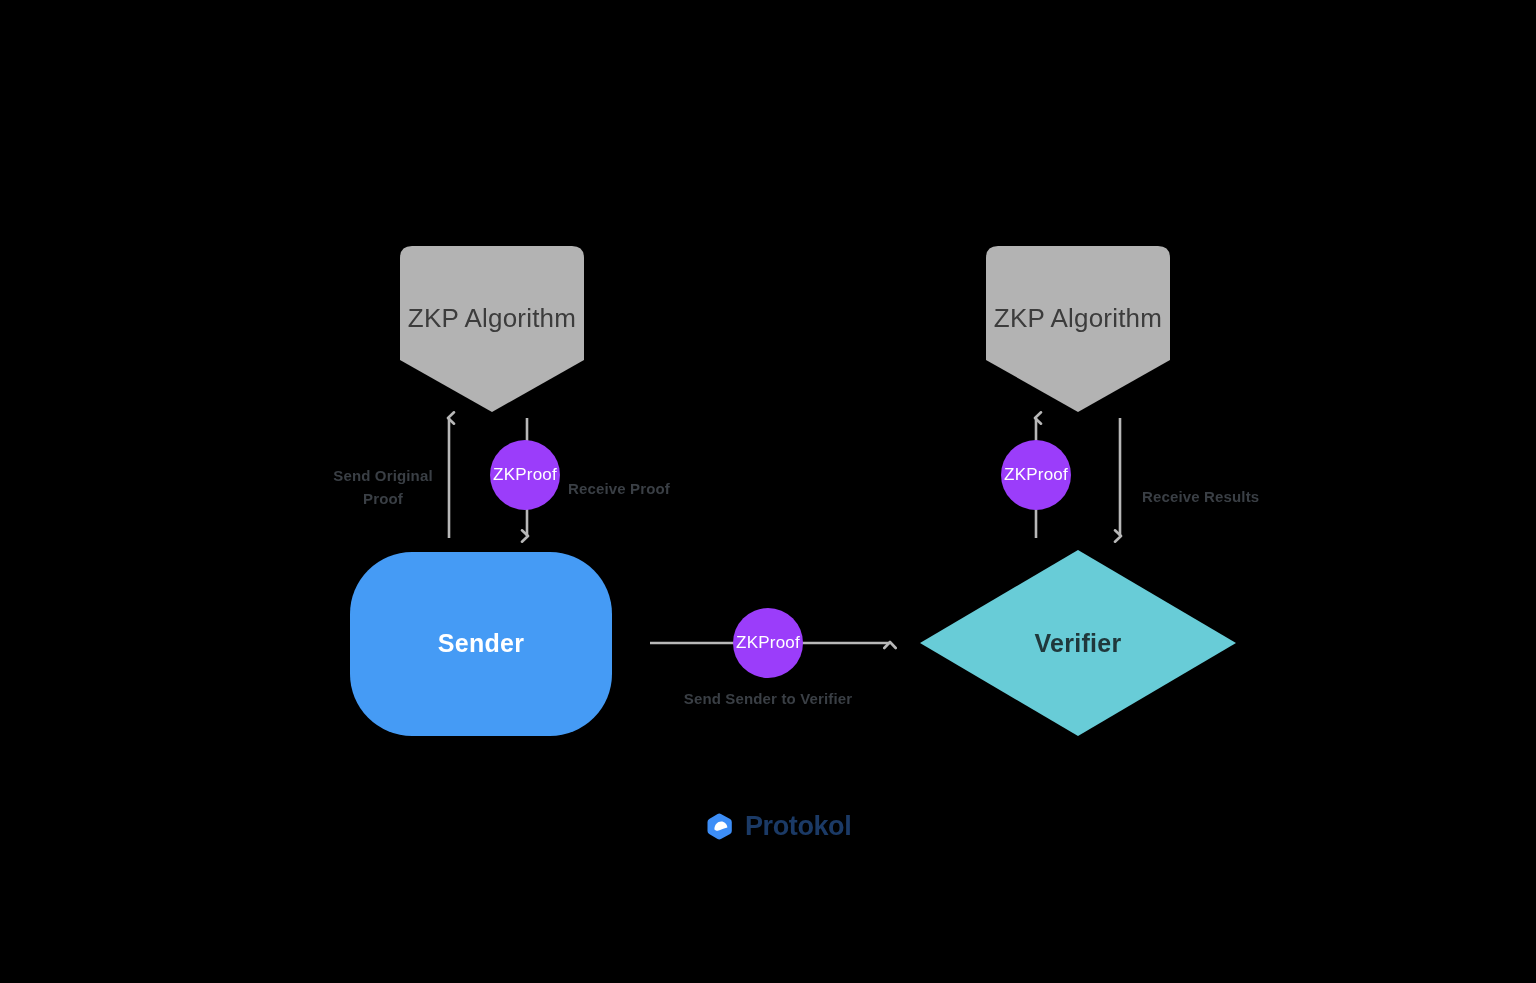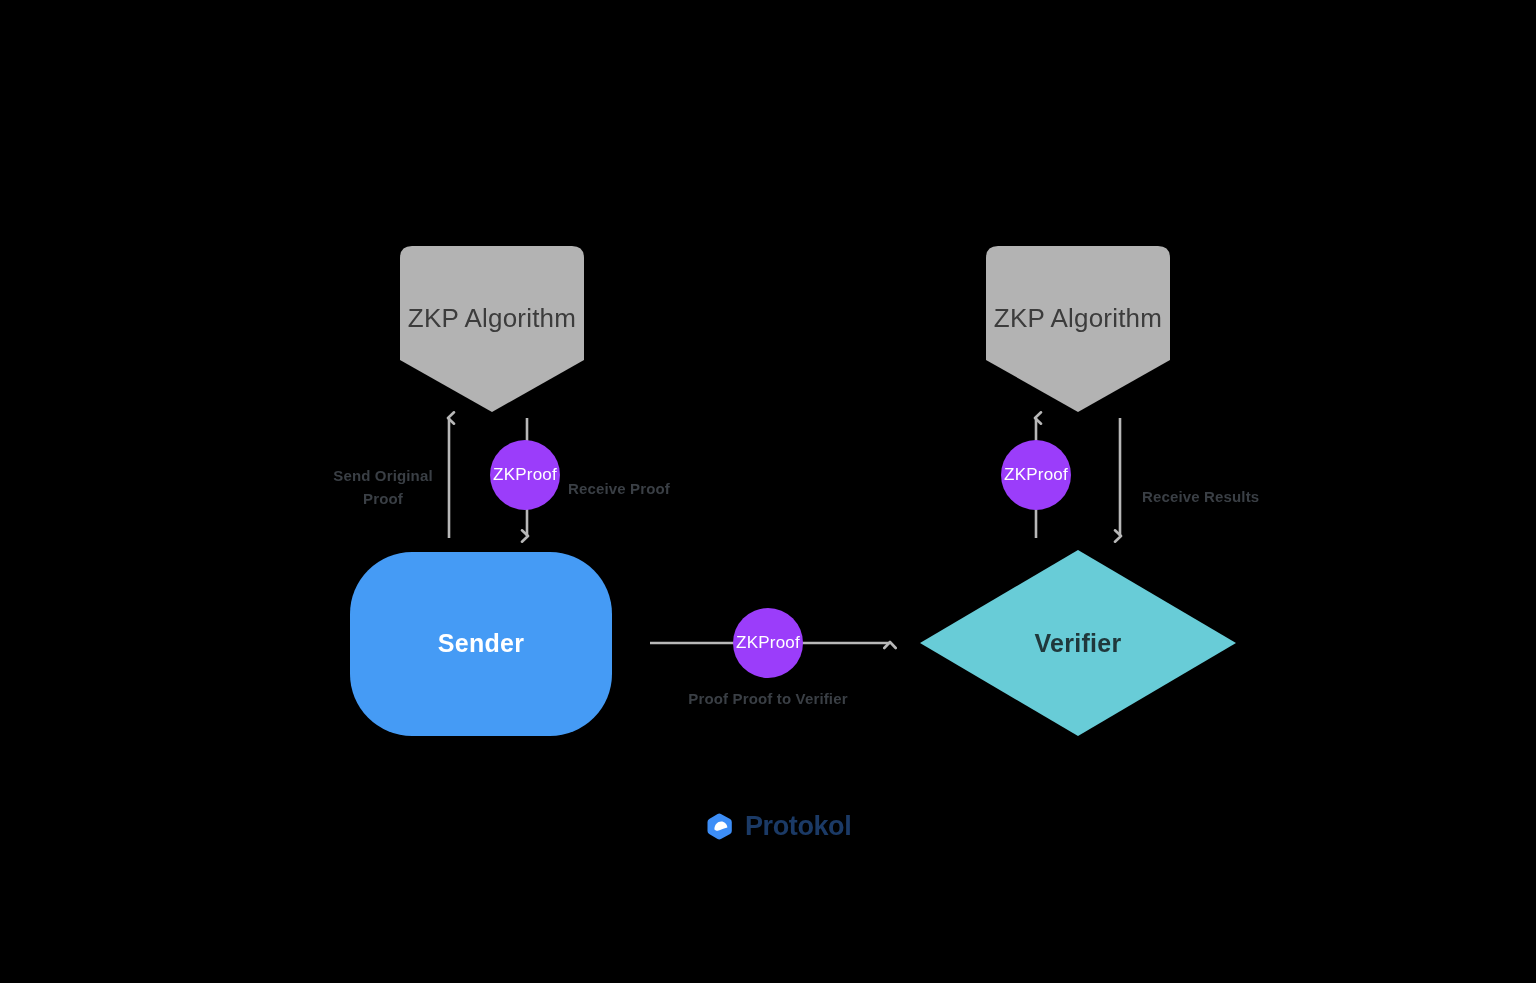--- a/index.html
+++ b/index.html
@@ -153,21 +153,21 @@
     <span>Proof</span>
   </div>
 
   <div class="edge-label" style="left:303px; top:465px; width:160px;">
     <div>Send Original</div>
     <div>Proof</div>
   </div>
 
   <div class="edge-label" style="left:568px; top:466px; width:150px; text-align:left;margin-top:12px;">Receive Proof</div>
 
-  <div class="edge-label" style="left:645px; top:688px; width:246px;">Proof Proof to Verifier</div>
+  <div class="edge-label" style="left:645px; top:688px; width:246px;">Send Sender to Verifier</div>
 
 
   <div class="edge-label" style="left:1142px; top:486px; width:160px; text-align:left;">Receive Results</div>
 
   <div class="brand" style="left:706px; top:789px;margin-top:22px;">
     <svg width="30" height="30" viewBox="0 0 30 30">
       <path d="M14.9,2.1 L24.1,7.0 a3.4,3.4 0 0 1 1.7,2.9 l0,9.2 a3.4,3.4 0 0 1 -1.7,2.9 l-9.2,5.0 a3.4,3.4 0 0 1 -3.3,0 l-8.4,-5.0 a3.4,3.4 0 0 1 -1.7,-2.9 l0,-9.2 a3.4,3.4 0 0 1 1.7,-2.9 l8.4,-4.9 a3.4,3.4 0 0 1 3.4,0 Z" fill="#3d8ef7"></path>
       <path d="M8.4,17.4 C8.4,12.8 11.6,9.6 15.2,9.6 C18.4,9.6 21.0,12.0 21.4,15.4 C18.6,16.1 15.9,17.0 13.4,18.3 C11.5,19.2 9.8,18.6 8.4,17.4 Z" fill="#ffffff"></path>
     </svg>
     <span class="brand-name">Protokol</span>

